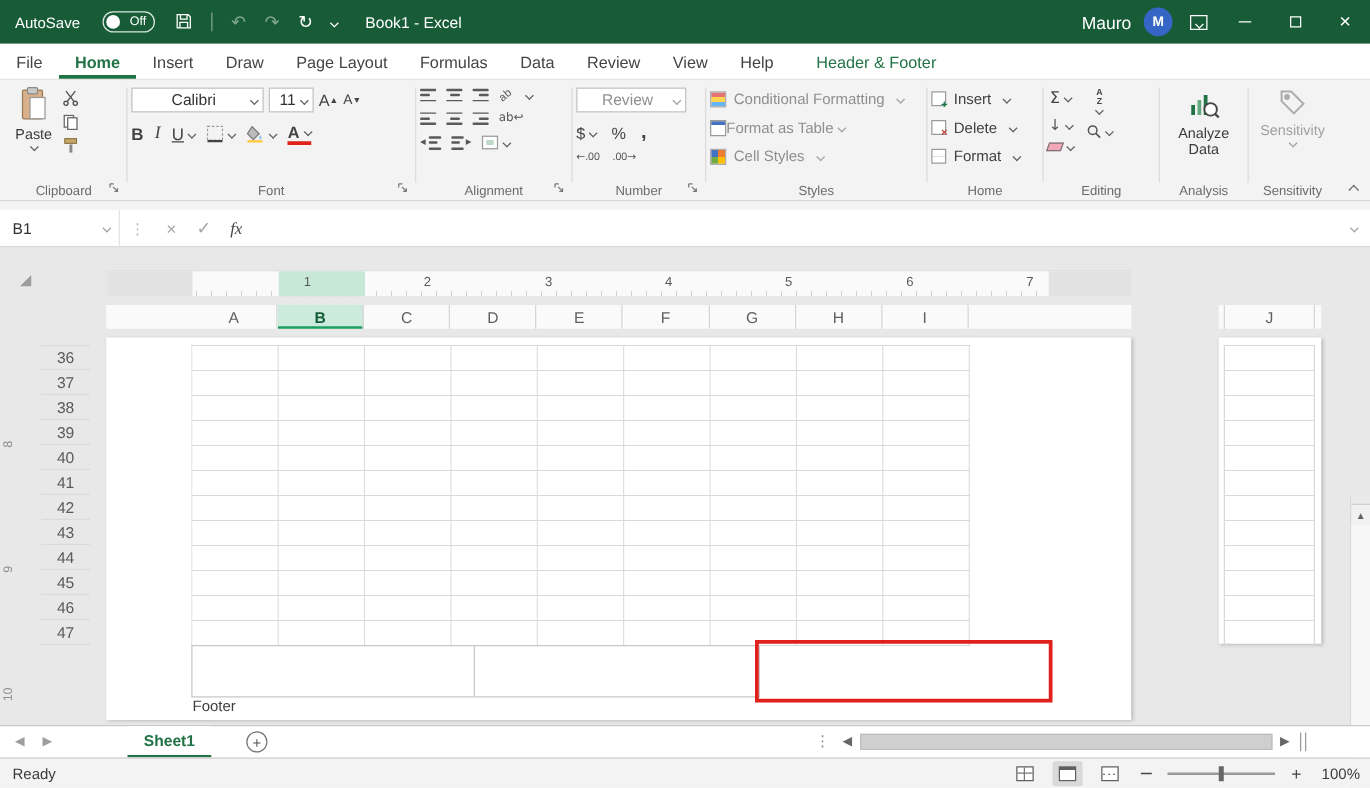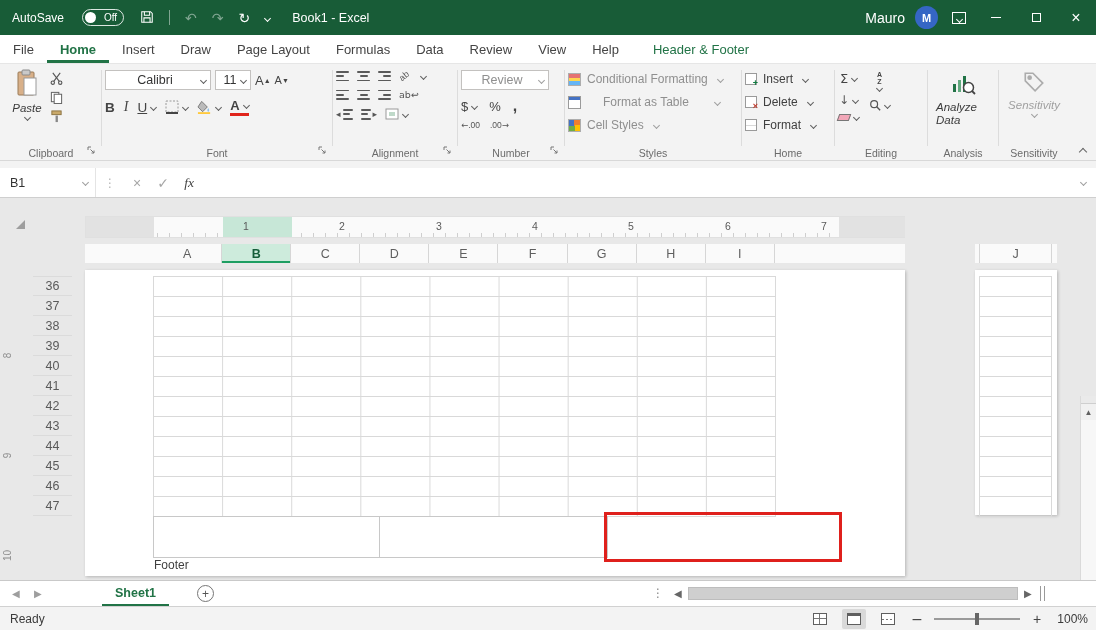--- a/index.html
+++ b/index.html
@@ -39,21 +39,21 @@
   .mright{margin-left:auto;display:flex;align-items:center;gap:24px;padding-right:20px;}
   .mbtn{display:flex;align-items:center;gap:6px;font-size:13px;color:#333;cursor:pointer;}
 
   
   .ribbon{position:absolute;left:0;top:64px;width:100%;height:97px;background:#F3F3F3;border-bottom:1px solid #D8D8D8;display:flex;padding:2px 4px 0 4px;}
   .rsep{width:1px;background:#DCDCDC;margin:4px 3px 14px 3px;}
   .rgroup{position:relative;padding-bottom:15px;}
   .rg-label{position:absolute;bottom:1px;left:0;right:0;text-align:center;font-size:10.5px;color:#6b6b6b;}
   .launcher{position:absolute;right:2px;bottom:2px;cursor:pointer;background:none;border:none;}
   .bigbtn{display:flex;flex-direction:column;align-items:center;cursor:pointer;}
-  .bigbtn .bl{font-size:11.5px;color:#3a3a3a;margin-top:2px;line-height:1.15;font-style:italic;}
+  .bigbtn .bl{font-size:11.5px;color:#3a3a3a;margin-top:2px;text-align:center;line-height:1.15;}
   .rbtn{display:inline-flex;align-items:center;justify-content:center;cursor:pointer;color:#444;}
   .combo{background:#fff;border:1px solid #C3C1BF;height:20px;display:flex;align-items:center;padding:0 4px 0 7px;font-size:12.5px;cursor:pointer;}
   .combo .grow{flex:1;text-align:center;}
   .al{display:inline-flex;flex-direction:column;gap:2.5px;width:13px;cursor:pointer;}
   .al i{height:1.8px;background:#5a5a5a;border-radius:1px;width:13px;}
   .al.left i:nth-child(even){width:8px;}
   .al.center i:nth-child(even){width:8px;margin:0 auto;}
   .al.right i:nth-child(even){width:8px;margin-left:auto;}
   .fontbox{font-weight:bold;font-size:13.5px;}
   .cfic{width:13px;height:13px;border:1px solid #ADADAD;background:linear-gradient(180deg,#E57373 0 33%,#FFD54F 33% 66%,#64B5F6 66%);display:inline-block;}
@@ -381,21 +381,21 @@
           </svg></button>
     </div>
     <div class="rsep"></div>
 
     <div class="rgroup" style="width:170px">
       <div class="rowline" style="margin-top:6px;gap:6px">
         <span class="cfic"></span>
         <span class="gtxt" style="font-size:12px">Conditional Formatting</span>
           <i class="cv gray"></i>
       </div>
-      <div class="rowline" style="margin-top:9px;gap:22px">
+      <div class="rowline" style="margin-top:9px;gap:0">
         <span class="fatic"></span>
         <span class="gtxt" style="font-size:12px">Format as Table</span>
           <i class="cv gray"></i>
       </div>
       <div class="rowline" style="margin-top:9px;gap:6px">
         <span class="csic"></span>
         <span class="gtxt" style="font-size:12px">Cell Styles</span>
           <i class="cv gray"></i>
       </div>
       <div class="rg-label">Styles</div>

